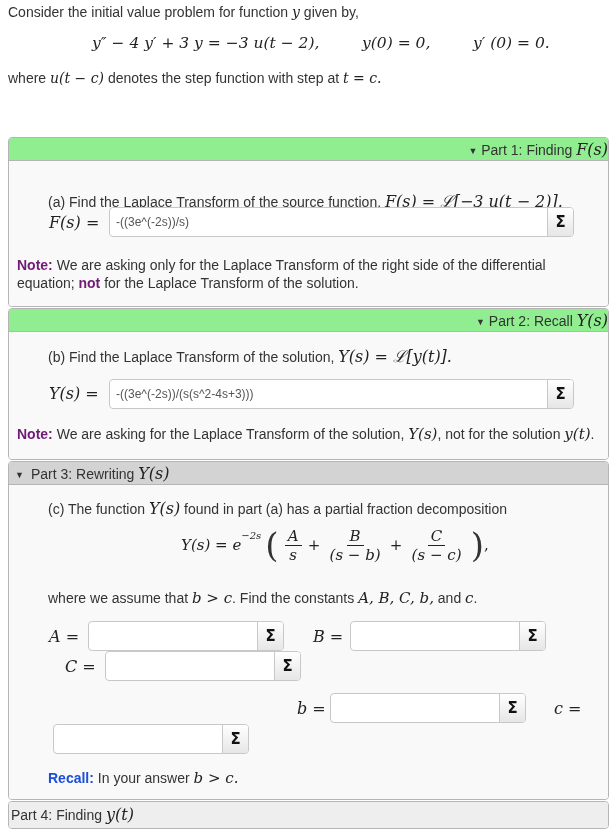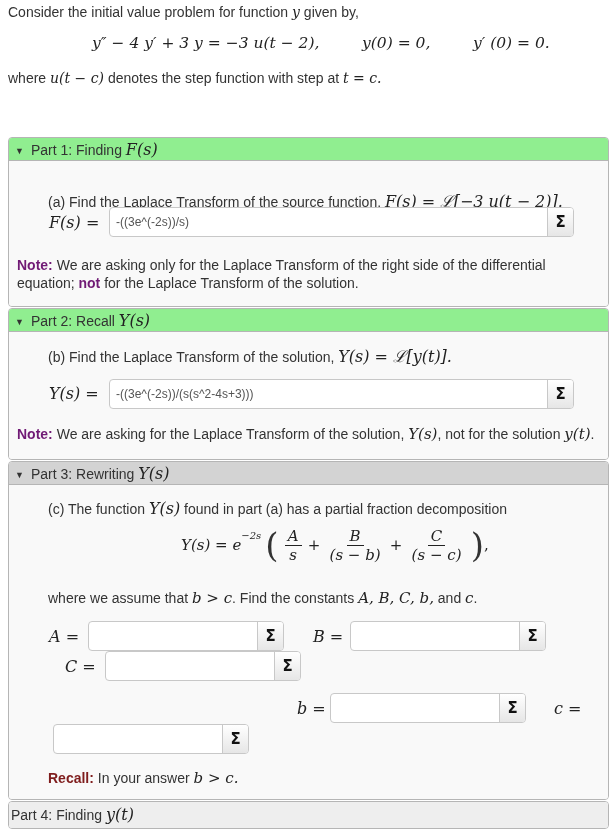--- a/index.html
+++ b/index.html
@@ -20,21 +20,21 @@
   .part {
     position: absolute; left: 8px; width: 601px;
     border: 1px solid #b5b5b5; border-radius: 4px; overflow: hidden;
     background: #f9f9f9;
   }
   .part-header {
     height: 23px; line-height: 23px; padding-left: 6px;
     border-bottom: 1px solid #b5b5b5; font-size: 14px; color: #333;
     white-space: nowrap;
   }
-  .part-header.green { background: #90ee90; }
+  .part-header.green { background: #90ee90; text-align: right; }
   .part-header.gray { background: #d3d3d3; }
   .part-header.light { background: #eeeeee; border-bottom: none; padding-left: 2px; }
   .tri { font-size: 9px; display: inline-block; width: 12px; color: #333; vertical-align: 1px; }
   .part-body { position: relative; background: #f9f9f9; }
 
   .qline { position: absolute; left: 39px; font-size: 14px; white-space: nowrap; }
   .note { position: absolute; left: 8px; font-size: 14px; line-height: 18px; }
   .note b { font-weight: bold; color: #701a75; }
 
   .ans-label { position: absolute; font-size: 16px; white-space: nowrap; }
@@ -198,21 +198,21 @@
       <div class="sigma">Σ</div>
     </div>
 
     <div class="ans-label m" style="left:545px; top:214px;">c =</div>
     <div class="ans-box" style="left:44px; top:239px; width:196px;">
       <input type="text" value="" style="">
       <div class="sigma">Σ</div>
     </div>
 
     <div class="qline" style="top:284px;">
-      <b style="color:#7f1d1d">Recall:</b>
+      <b style="color:#1d4ed8">Recall:</b>
       <span>In your answer</span>
       <span class="m" style="font-size:15px">b &gt; c.</span>
     </div>
   </div>
 </div>
 
 <div class="part" style="top:801px; height:28px;">
   <div class="part-header light" style="height:28px; line-height:26px;">
     <span>Part 4: Finding</span>
     <span class="m" style="font-size:16px">y(t)</span>

